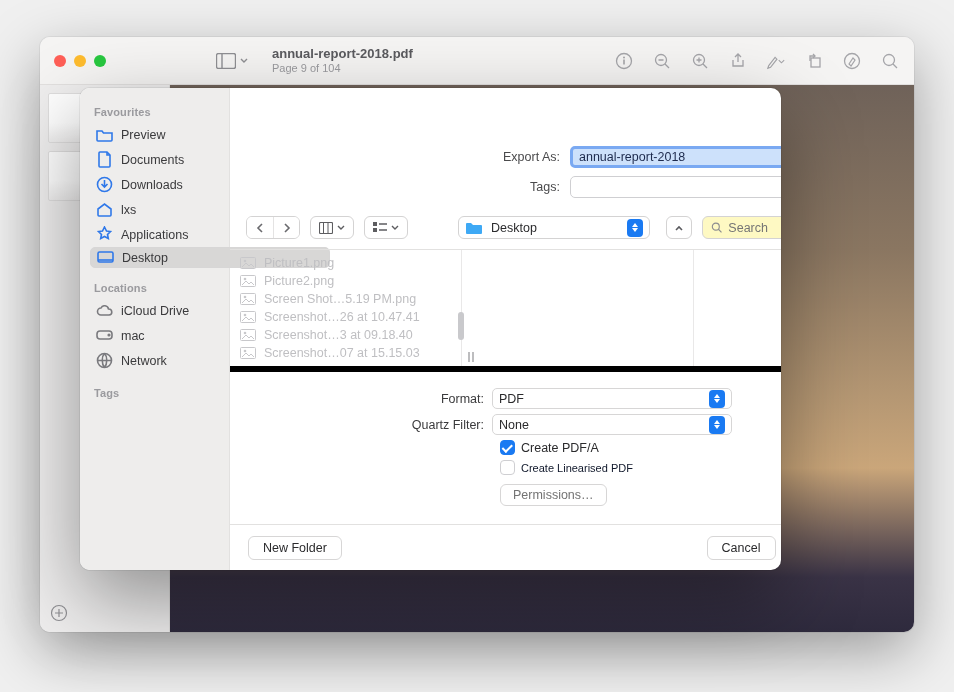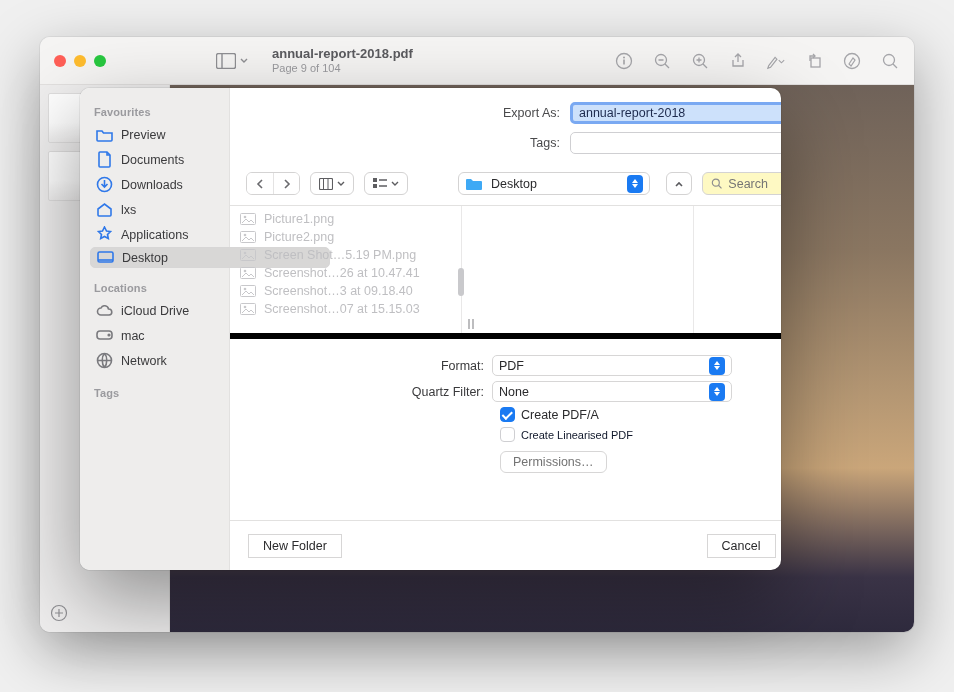--- a/index.html
+++ b/index.html
@@ -38,21 +38,21 @@
   }
 
   .sbar { width: 150px; background: #eeedec; border-right: 1px solid #e2e1e0; padding: 12px 8px 12px 10px; font-size: 12.5px; }
   .sbar h5 { color: #9a9a9e; font-size: 11px; font-weight: 600; margin: 6px 0 4px 4px; letter-spacing: .1px; }
   .sbar .item { display: flex; align-items: center; gap: 8px; padding: 4px 6px; border-radius: 5px; color: #3a3a3c; cursor: default; }
   .sbar .item.sel { background: #d8d7d6; }
   .sbar .ic { width: 17px; height: 17px; display: flex; align-items: center; justify-content: center; }
   .sbar .ic svg { stroke: #2f78e9; fill: none; stroke-width: 1.6; }
   .sbar .ic.gray svg { stroke: #7a7a7e; }
 
-  .main { flex: 1; display: flex; flex-direction: column; }
+  .main { flex: 1; display: flex; flex-direction: column; margin-top: 44px; }
 
   .top { padding: 14px 20px 10px; }
   .frow { display: flex; align-items: center; margin-bottom: 8px; }
   .flabel { width: 320px; text-align: right; padding-right: 10px; font-size: 12.5px; color: #4a4a4c; }
   .tinput {
     height: 22px; border: 1px solid #cfcfd2; border-radius: 5px; padding: 0 6px; font-size: 12.5px; color: #222;
   }
   .tinput.name { width: 222px; border: 3px solid #7aa9f2; background: #cde1fb; color: #1d2a4d; }
   .tinput.tags { width: 222px; }
 
@@ -100,21 +100,21 @@
     width: 240px; height: 21px; border: 1px solid #d7d6d6; border-radius: 5px; background: #fff;
     display: flex; align-items: center; padding: 0 6px; font-size: 12.5px; color: #2a2a2c;
   }
   .sel .stepper { margin-left: auto; }
   .chk { width: 15px; height: 15px; border-radius: 4px; border: 1px solid #cfcfd2; display: inline-flex; align-items: center; justify-content: center; margin-right: 6px; }
   .chk.on { background: #1a7af2; border-color: #1a7af2; }
   .chk.on::after { content: ""; width: 8px; height: 4px; border-left: 2px solid #fff; border-bottom: 2px solid #fff; transform: rotate(-45deg) translate(0,-1px); }
   .permbtn { margin-left: 250px; margin-top: 4px; height: 22px; padding: 0 12px; border: 1px solid #d7d6d6; border-radius: 6px; background: #fff; font-size: 12.5px; color: #737373; }
 
   .footer { margin-top: auto; border-top: 1px solid #e2e1e0; height: 50px; display: flex; align-items: center; padding: 0 18px; gap: 10px; }
-  .btn { height: 24px; padding: 0 14px; border: 1px solid #d7d6d6; border-radius: 0; background: #fff; font-size: 12.5px; color: #2b2b2d; }
+  .btn { height: 24px; padding: 0 14px; border: 1px solid #d7d6d6; border-radius: 6px; background: #fff; font-size: 12.5px; color: #2b2b2d; }
   .btn.primary { background: #1a7af2; border-color: #1a7af2; color: #fff; padding: 0 20px; }
   .spacer { flex: 1; }
 
 </style>
 </head>
 <body>
 
 <div class="window">
   <div class="titlebar">
     <div class="traffic">

